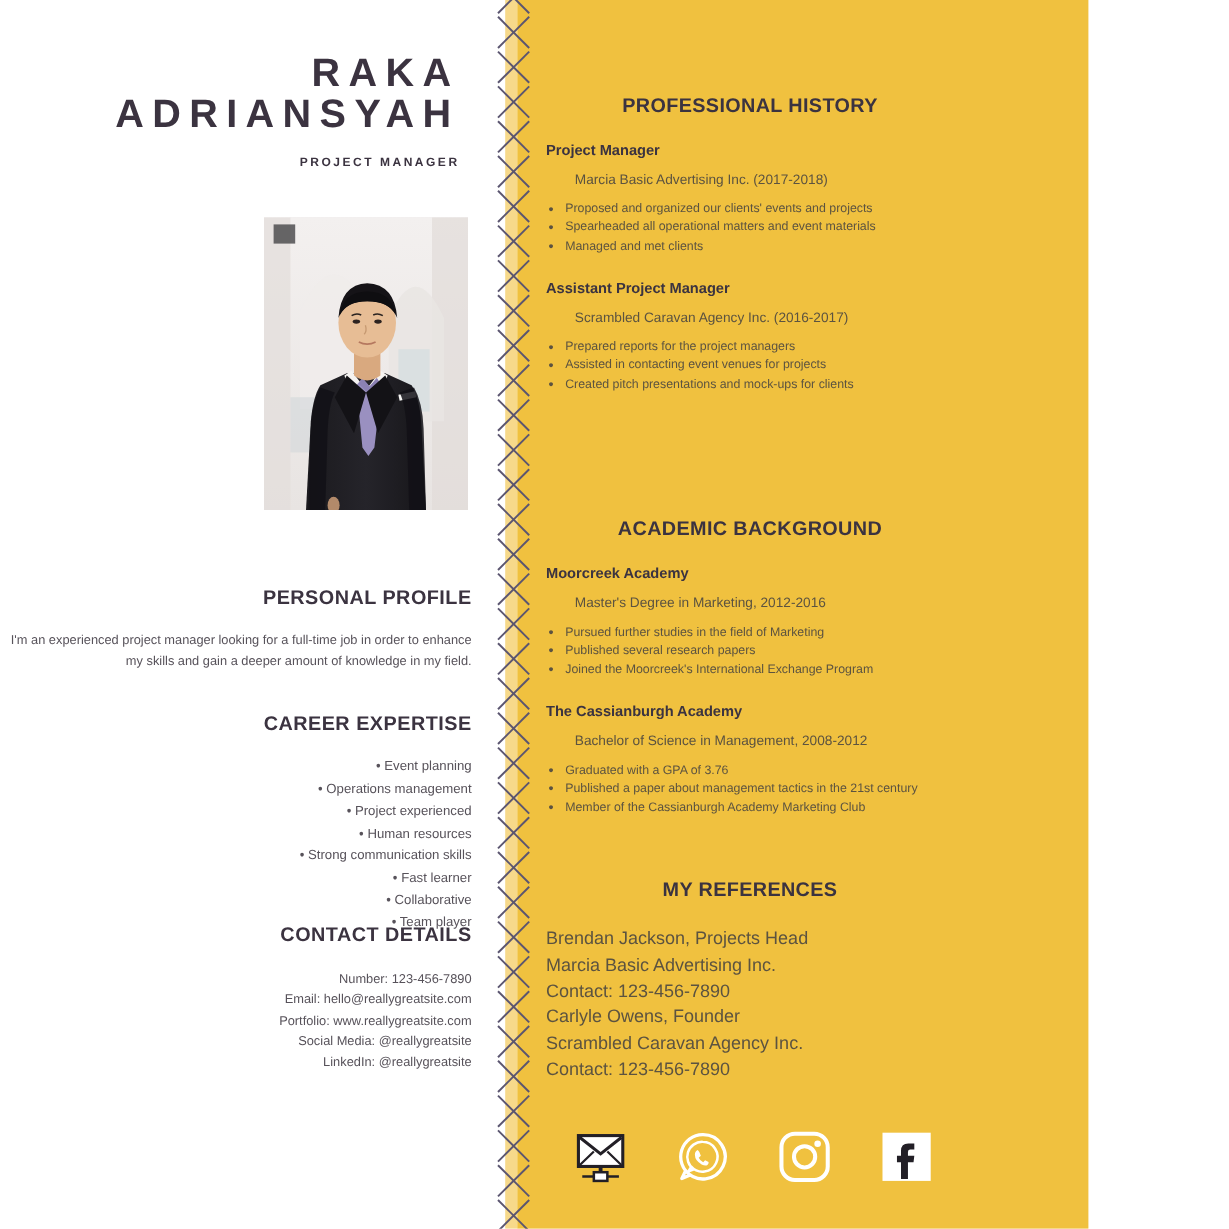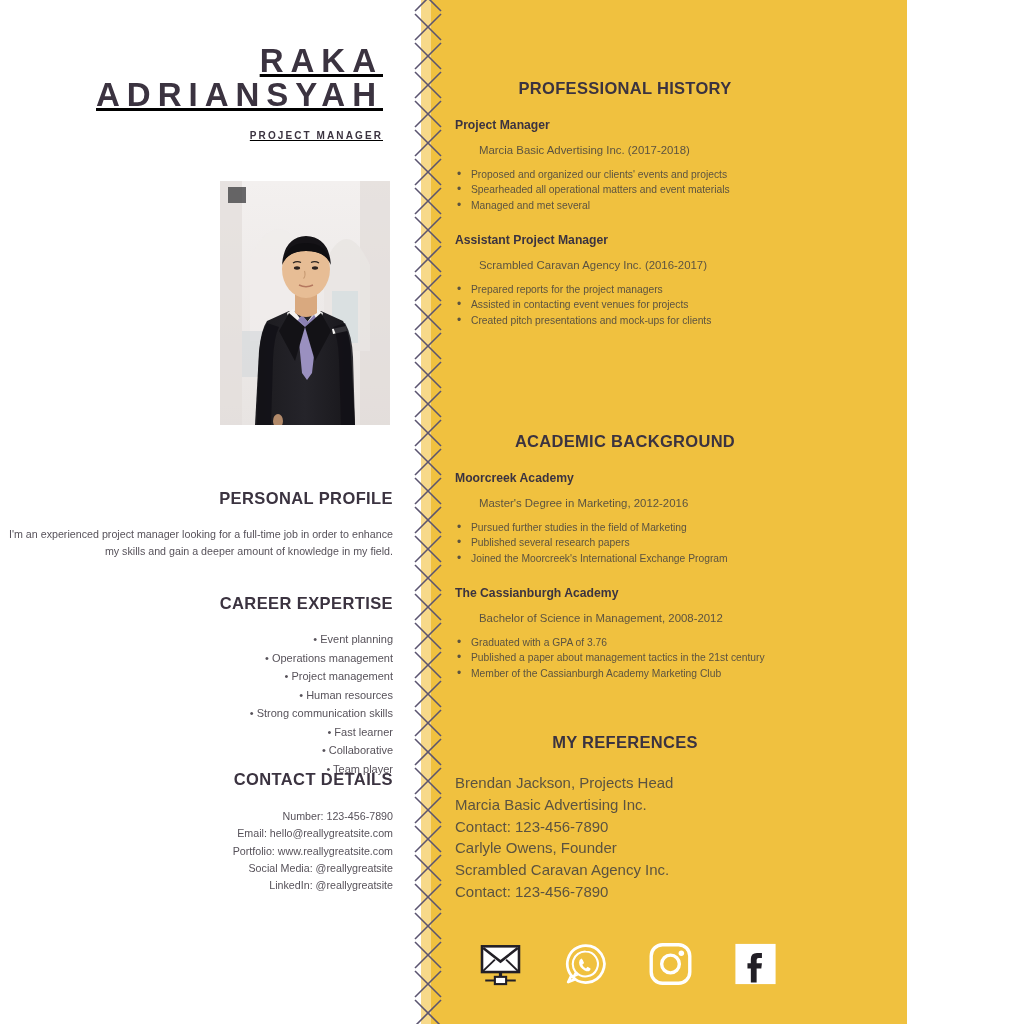--- a/index.html
+++ b/index.html
@@ -24,21 +24,20 @@
   
   .divider{
     position:absolute; left:405px; top:-6px; width:48px; height:1036px;
     pointer-events:none;
   }
 
   
   .left{
     position:absolute; left:0; top:0; width:405px; height:858px;
     padding:0 12px 0 0;
-    text-decoration:underline;
   }
   .name-block{ text-align:right; padding:44px 10px 0 0; }
   .name-l1, .name-l2{
     color:#3b3340; font-weight:bold; letter-spacing:7px; line-height:1.04;
   }
   .name-l1{ font-size:33px; }
   .name-l2{ font-size:33px; }
   .role-sub{
     margin-top:17px; font-size:10px; font-weight:bold; letter-spacing:2.1px;
     color:#3b3340;
@@ -194,21 +193,21 @@
     <div class="sec" id="personal-profile">
       <div class="sec-title">PERSONAL PROFILE</div>
       <div class="profile-body">I'm an experienced project manager looking for a full-time job in order to enhance my skills and gain a deeper amount of knowledge in my field.</div>
     </div>
 
     <div class="sec" id="career-expertise">
       <div class="sec-title">CAREER EXPERTISE</div>
       <ul class="skill-list">
           <li>• Event planning</li>
           <li>• Operations management</li>
-          <li>• Project management</li>
+          <li>• Project experienced</li>
           <li>• Human resources</li>
           <li>• Strong communication skills</li>
           <li>• Fast learner</li>
           <li>• Collaborative</li>
           <li>• Team player</li>
         </ul>
     </div>
 
     <div class="sec" id="contact-details">
       <div class="sec-title">CONTACT DETAILS</div>
@@ -279,21 +278,21 @@
   </div>
 
   <div class="rcol" style="top:79px;">
     <div class="r-head">PROFESSIONAL HISTORY</div>
     <div>
         <div class="job-title">Project Manager</div>
         <div class="job-meta">Marcia Basic Advertising Inc. (2017-2018)</div>
         <ul class="bullets">
           <li>Proposed and organized our clients' events and projects</li>
           <li>Spearheaded all operational matters and event materials</li>
-          <li>Managed and met several</li>
+          <li>Managed and met clients</li>
         </ul>
         <div class="job-title">Assistant Project Manager</div>
         <div class="job-meta">Scrambled Caravan Agency Inc. (2016-2017)</div>
         <ul class="bullets">
           <li>Prepared reports for the project managers</li>
           <li>Assisted in contacting event venues for projects</li>
           <li>Created pitch presentations and mock-ups for clients</li>
         </ul>
       </div>
   </div>

